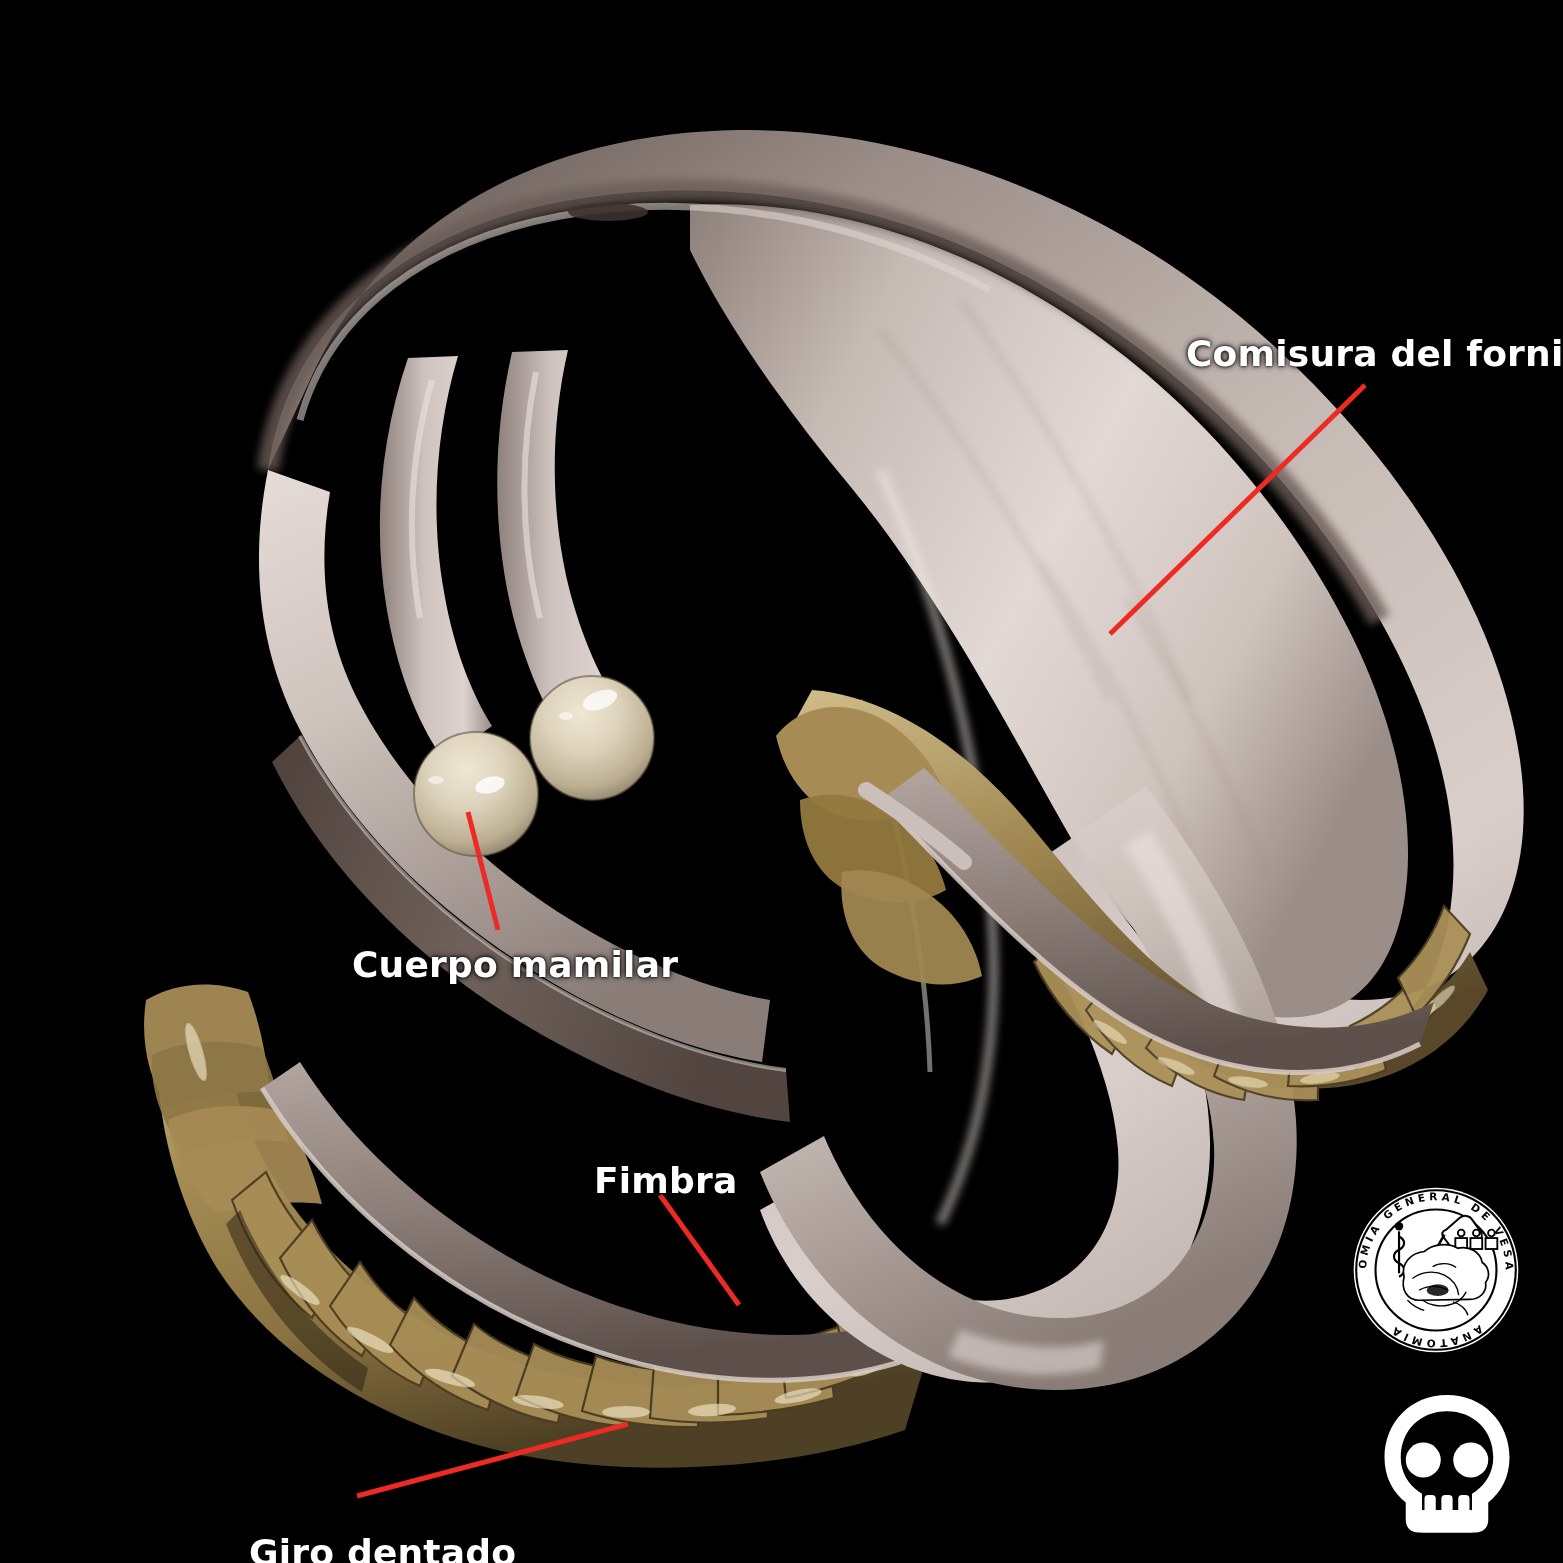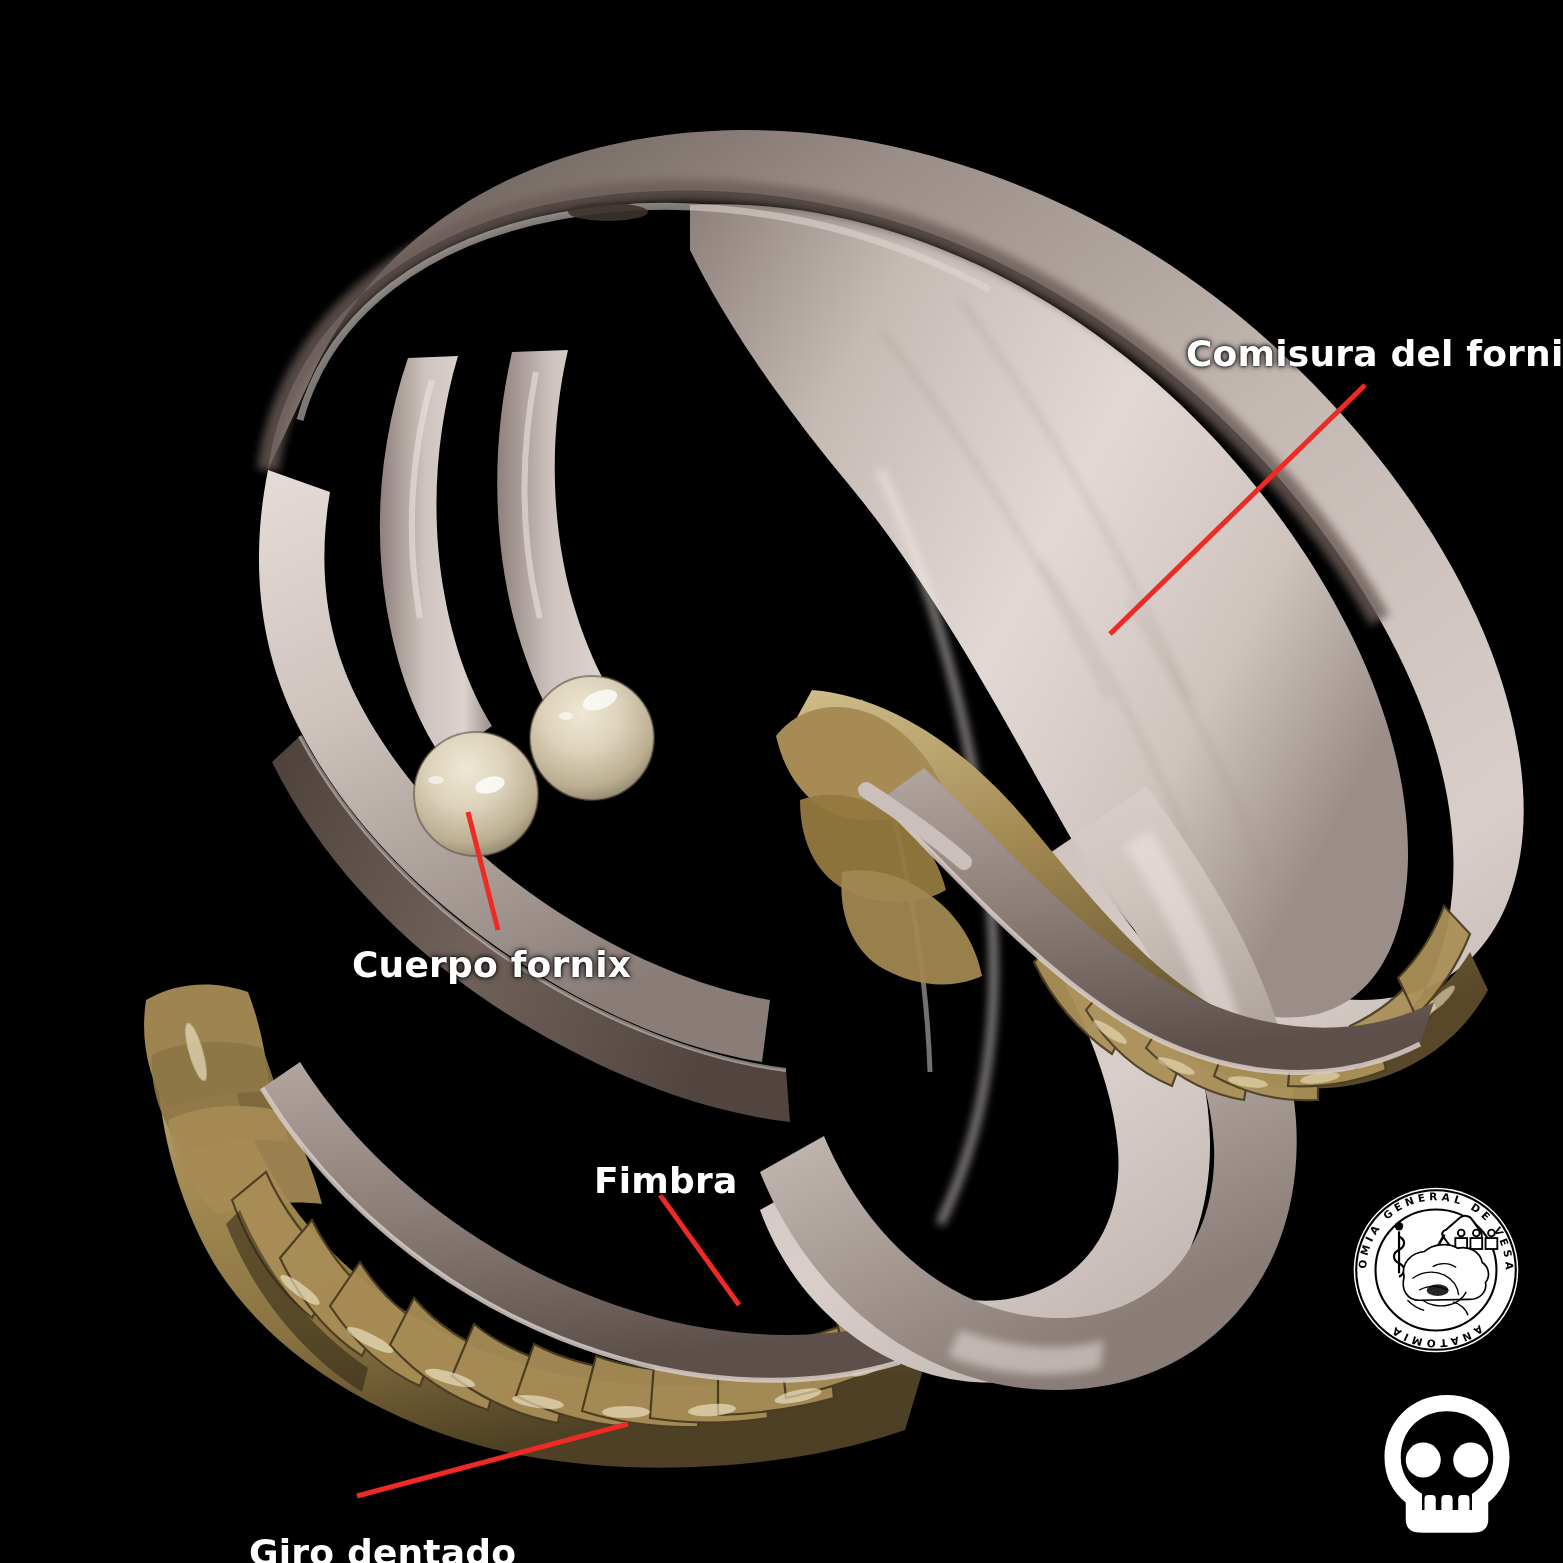--- a/index.html
+++ b/index.html
@@ -284,21 +284,21 @@
 
     <g>
       <line id="ld-comisura" stroke="#ee2a24" stroke-width="5" x1="1365" y1="385" x2="1110" y2="634"></line>
       <line id="ld-cuerpo" stroke="#ee2a24" stroke-width="5" x1="498" y1="930" x2="468" y2="812"></line>
       <line id="ld-fimbra" stroke="#ee2a24" stroke-width="5" x1="660" y1="1195" x2="739" y2="1305"></line>
       <line id="ld-giro" stroke="#ee2a24" stroke-width="5" x1="357" y1="1496" x2="628" y2="1424"></line>
     </g>
   </svg>
 
   <div class="label" id="lbl-comisura" style="left: 1186px; top: 333px;">Comisura del fornix</div>
-  <div class="label" id="lbl-cuerpo" style="left: 352px; top: 944px;">Cuerpo fornix</div>
+  <div class="label" id="lbl-cuerpo" style="left: 352px; top: 944px;">Cuerpo mamilar</div>
   <div class="label" id="lbl-fimbra" style="left: 594px; top: 1160px; text-align: right;">Fimbra</div>
   <div class="label" id="lbl-giro" style="left: 249px; top: 1532px;">Giro dentado</div>
 
   <svg id="vesalius-logo" viewBox="0 0 200 200">
     <circle cx="100" cy="100" r="98" fill="#ffffff"></circle>
     <circle cx="100" cy="100" r="95" fill="none" stroke="#000000" stroke-width="2.5"></circle>
     <circle cx="100" cy="100" r="72" fill="none" stroke="#000000" stroke-width="2.5"></circle>
     <path id="ring-path-top" d="M100,100 m-83,0 a83,83 0 1,1 166,0" fill="none"></path>
     <path id="ring-path-bot" d="M100,100 m83,0 a83,83 0 1,1 -166,0" fill="none"></path>
     <text font-size="12.5" font-weight="bold" letter-spacing="4.6" font-family="'DejaVu Sans','Liberation Sans',sans-serif" fill="#000000">

